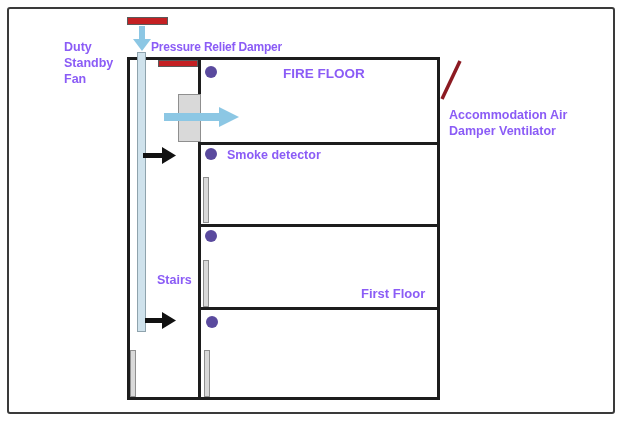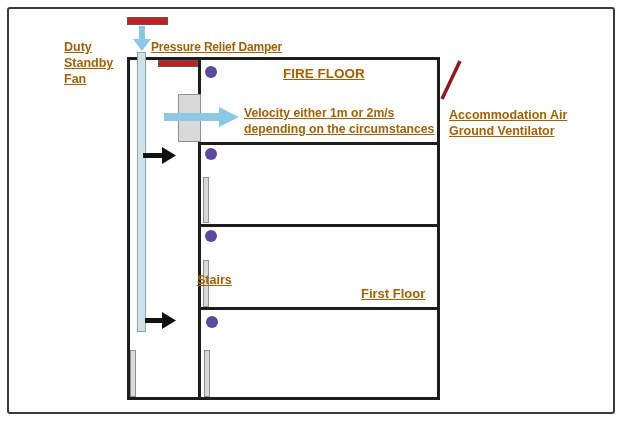--- a/index.html
+++ b/index.html
@@ -63,31 +63,30 @@
   .dot-fire   { left: 205px; top: 66px; }
   .dot-smoke  { left: 205px; top: 148px; }
   .dot-first  { left: 205px; top: 230px; }
   .dot-ground { left: 206px; top: 316px; }
   .svgabs { position: absolute; display: block; }
   .lbl {
     position: absolute;
     font-weight: 700;
     font-size: 12.5px;
     line-height: 16px;
-    color: #a16207;
+    color: #8b5cf6;
     white-space: pre-line;
-    text-decoration: underline;
   }
   .lbl-duty      { left: 64px;  top: 39px; }
   .lbl-ductwork  { left: 64px;  top: 120px; }
   .lbl-prd       { left: 151px; top: 39px; font-size: 12px; letter-spacing: -0.2px; white-space: nowrap; }
   .lbl-firefloor { left: 283px; top: 66px; font-size: 13.5px; }
   .lbl-velocity  { left: 244px; top: 106px; font-size: 12.2px; line-height: 15.5px; }
   .lbl-smoke     { left: 227px; top: 147px; }
-  .lbl-stairs    { left: 157px; top: 272px; margin-left: 40px; }
+  .lbl-stairs    { left: 157px; top: 272px; }
   .lbl-first     { left: 347px; top: 286px; font-size: 13px; margin-left: 14px; }
   .lbl-ground    { left: 342px; top: 378px; font-size: 13px; }
   .lbl-accom     { left: 449px; top: 107px; }
 </style>
 </head>
 <body>
 
 <div class="stage">
   <div class="frame"></div>
 
@@ -134,19 +133,18 @@
   <div class="dot dot-fire"></div>
   <div class="dot dot-smoke"></div>
   <div class="dot dot-first"></div>
   <div class="dot dot-ground"></div>
 
   <div class="lbl lbl-duty">Duty
 Standby
 Fan</div>
   <div class="lbl lbl-prd">Pressure Relief Damper</div>
   <div class="lbl lbl-firefloor">FIRE FLOOR</div>
-  <div class="lbl lbl-velocity">Velocity either 1m or 2m/s
-depending on the circumstances</div>
+  <div class="lbl lbl-smoke">Smoke detector</div>
   <div class="lbl lbl-stairs">Stairs</div>
   <div class="lbl lbl-first">First Floor</div>
   <div class="lbl lbl-accom">Accommodation Air
-Ground Ventilator</div>
+Damper Ventilator</div>
 </div>
 
 </body></html>

